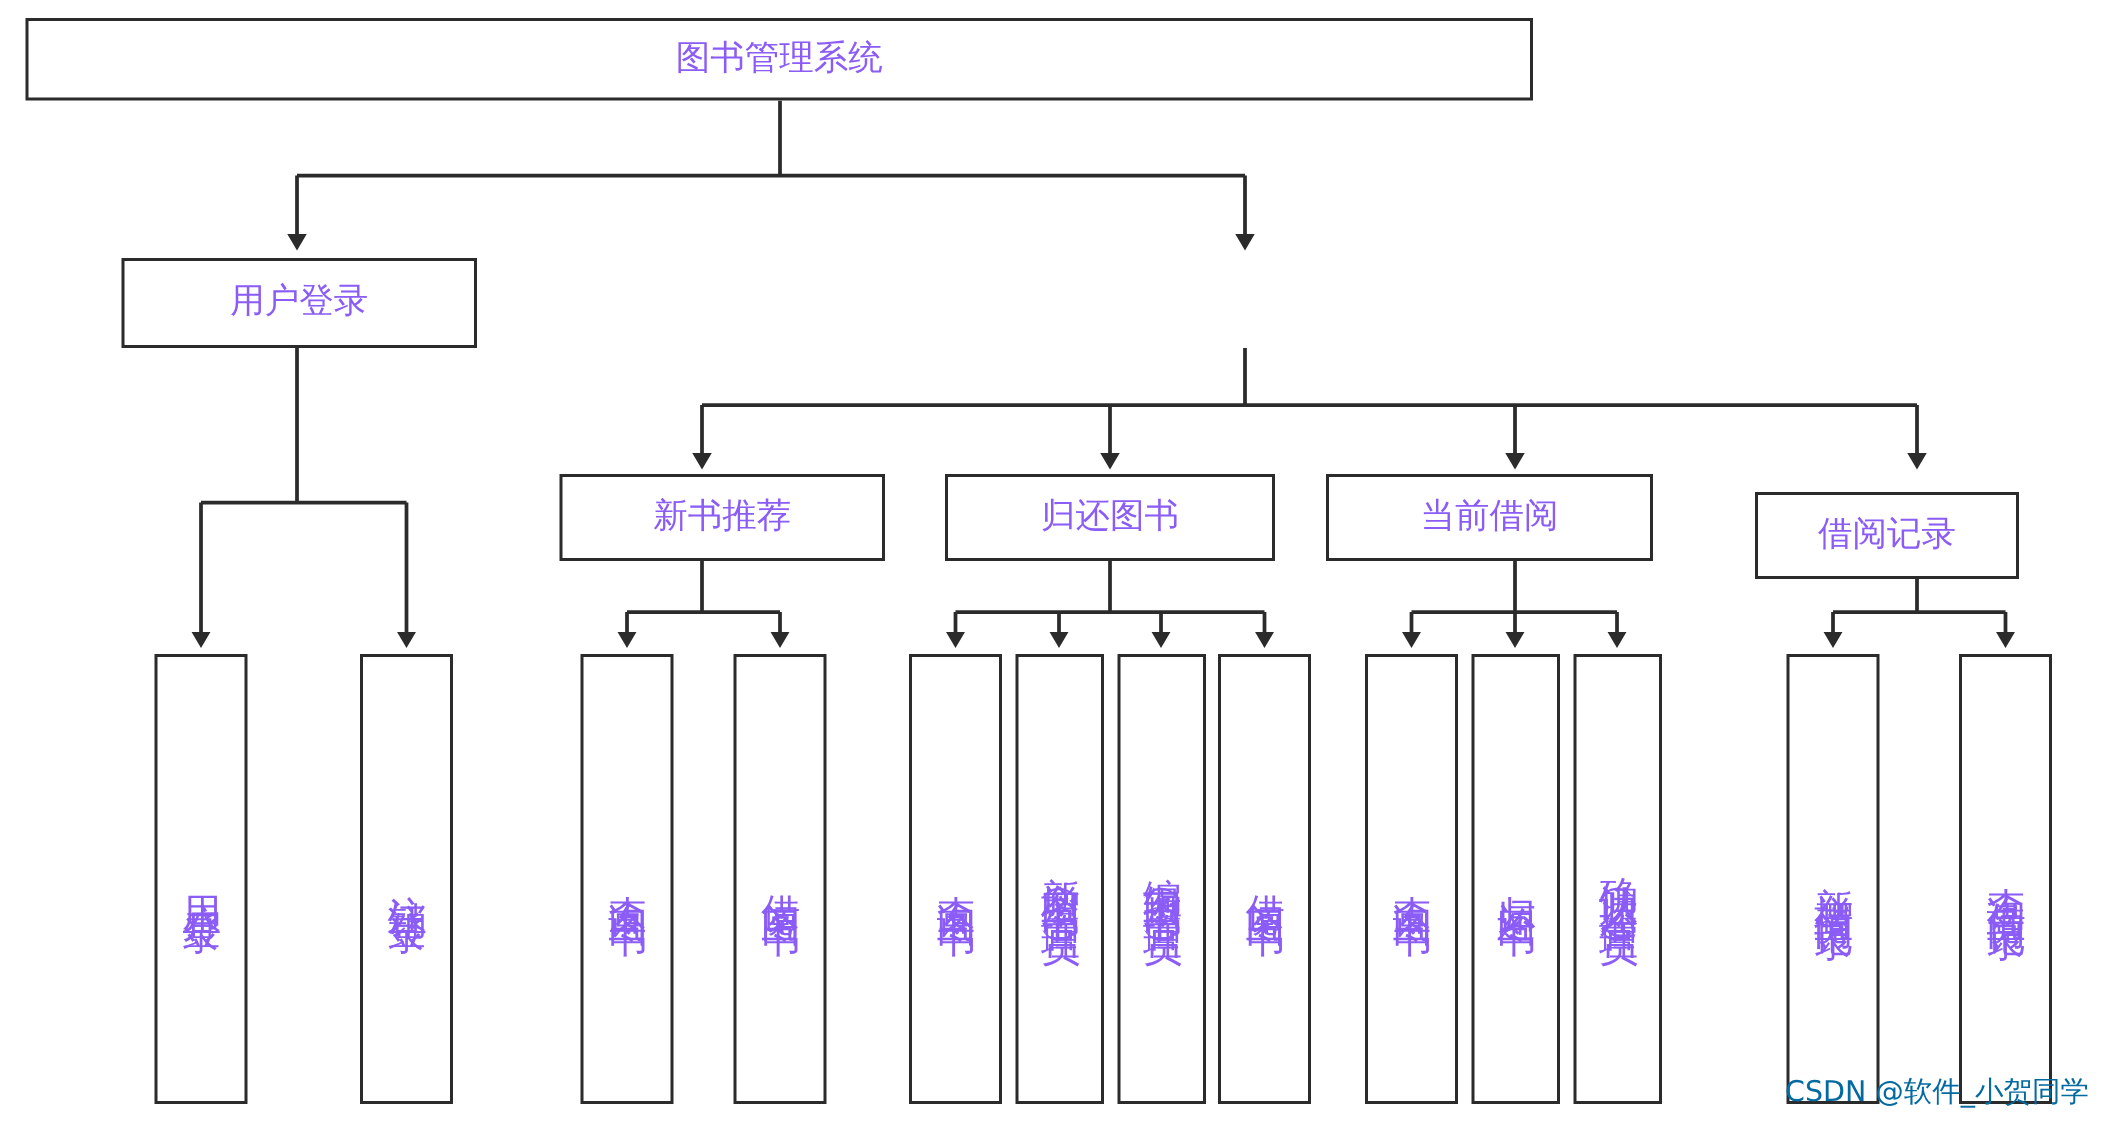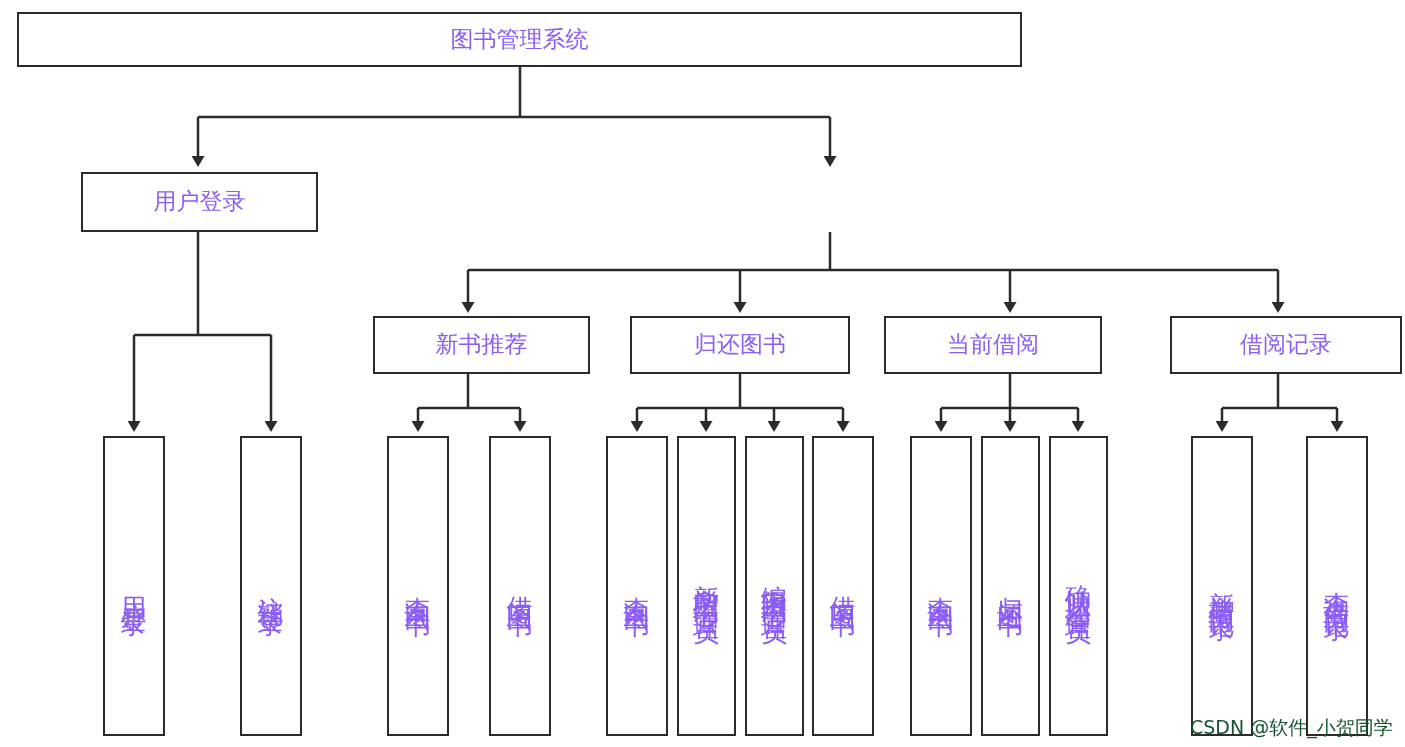--- a/index.html
+++ b/index.html
@@ -60,21 +60,21 @@
   .node.vert .label {
     writing-mode: vertical-rl;
     text-orientation: upright;
     font-size: 26px;
     letter-spacing: 5px;
     line-height: 1;
     text-align: center;
   }
   .watermark {
     position: absolute;
-    color: #14532d;
+    color: #0369a1;
     font-size: 19px;
     white-space: nowrap;
     user-select: none;
   }
 </style>
 </head>
 <body>
 
 <div id="diagram-root">
 
@@ -138,21 +138,21 @@
 
   <div class="node horiz" style="left:361px; top:316px; width:217px; height:58px;margin-left:12px;">
     <span class="label">新书推荐</span>
   </div>
   <div class="node horiz" style="left:630px; top:316px; width:220px; height:58px;">
     <span class="label">归还图书</span>
   </div>
   <div class="node horiz" style="left:884px; top:316px; width:218px; height:58px;">
     <span class="label">当前借阅</span>
   </div>
-  <div class="node horiz" style="left:1170px; top:316px; width:232px; height:58px;">
+  <div class="node horiz" style="left:1170px; top:328px; width:176px; height:58px;">
     <span class="label">借阅记录</span>
   </div>
 
   <div class="node vert" style="left:103px; top:436px; width:62px; height:300px;">
     <span class="label">用户登录</span>
   </div>
   <div class="node vert" style="left:240px; top:436px; width:62px; height:300px;">
     <span class="label">注销登录</span>
   </div>
 

